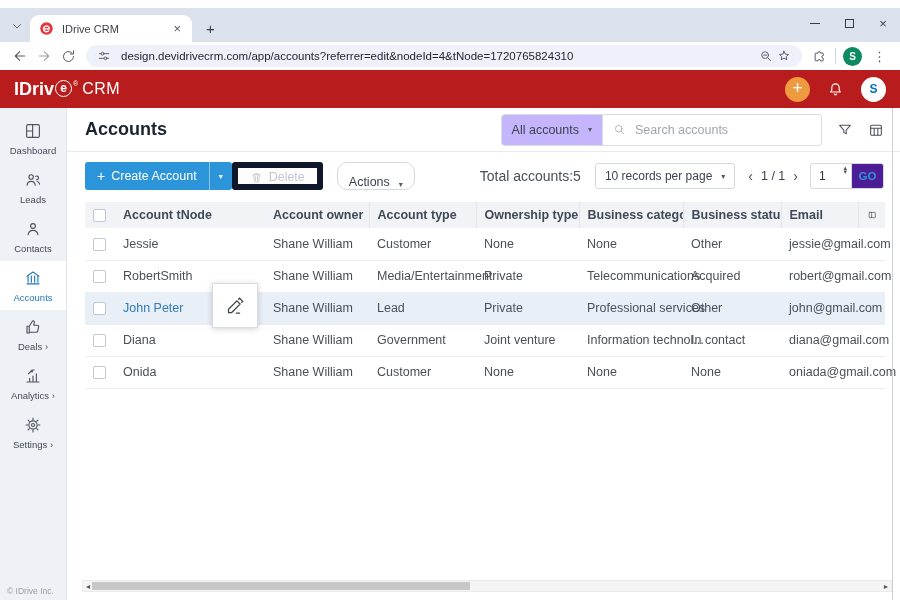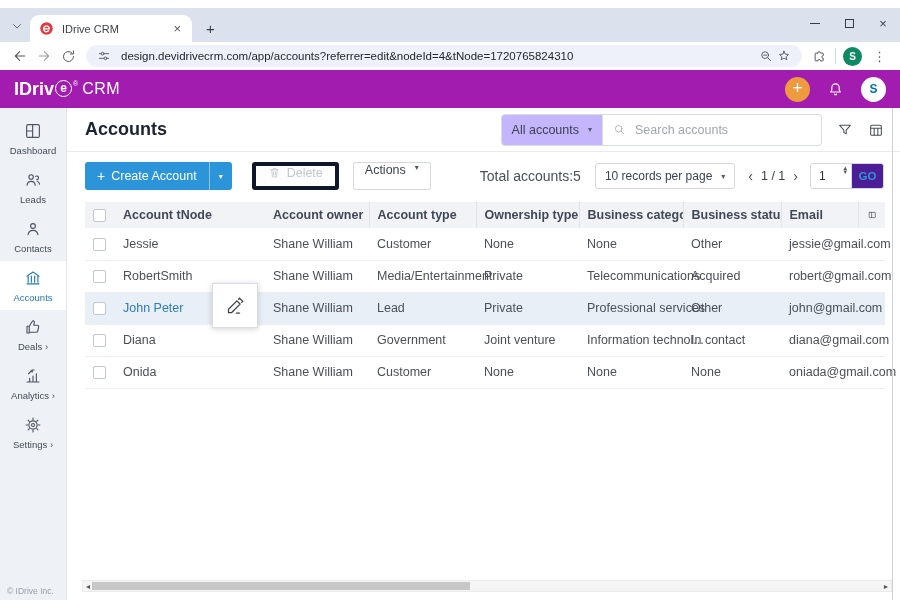--- a/index.html
+++ b/index.html
@@ -24,21 +24,21 @@
   .nav-ic.dim { color:#9aa0a6; }
   .omnibox { flex:1; height:22px; background:#eef1f9; border-radius:11px; margin:0 8px 0 6px; display:flex; align-items:center; padding:0 9px; min-width:0; }
   .omni-url { flex:1; font-size:11.5px; color:#24272c; white-space:nowrap; overflow:hidden; margin:0 8px; }
   .omni-ic { width:18px; height:18px; color:#55595f; display:flex; align-items:center; justify-content:center; cursor:pointer; flex:0 0 auto; }
   .tb-right { display:flex; align-items:center; gap:7px; padding-right:2px; }
   .tb-div { width:1px; height:16px; background:#d4d7dc; }
   .avatar-s { width:19px; height:19px; border-radius:50%; background:#0e8a62; color:#fff; font-size:10px; font-weight:700; display:flex; align-items:center; justify-content:center; cursor:pointer; }
   .kebab { color:#55595f; font-size:13px; cursor:pointer; padding:0 4px; }
 
   
-  .app-header { height:38px; background:#a21caf; display:flex; align-items:center; padding:0 14px; }
+  .app-header { height:38px; background:#b91c1c; display:flex; align-items:center; padding:0 14px; }
   .logo { color:#fff; font-size:18px; font-weight:700; display:flex; align-items:flex-start; }
   .logo-e { display:inline-flex; width:17px; height:17px; border:1.6px solid #fff; border-radius:50%; align-items:center; justify-content:center; font-size:12px; font-weight:700; margin:1px 0 0 1px; }
   .logo-reg { font-size:7px; font-weight:400; margin:1px 1px 0 1px; }
   .logo-crm { font-weight:400; font-size:16px; margin:1px 0 0 3px; letter-spacing:.5px; }
   .header-right { margin-left:auto; display:flex; align-items:center; gap:17px; }
   .plus-btn { width:25px; height:25px; border-radius:50%; background:#ee9a3f; color:#fff; font-size:18px; display:flex; align-items:center; justify-content:center; cursor:pointer; line-height:1; padding-bottom:2px; }
   .bell { color:#fff; display:flex; cursor:pointer; }
   .avatar-app { width:25px; height:25px; border-radius:50%; background:#fff; color:#0071bc; font-size:12px; font-weight:700; display:flex; align-items:center; justify-content:center; cursor:pointer; }
 
   
@@ -64,23 +64,23 @@
   .search-box input { border:none; outline:none; font-size:12.5px; color:#3b4250; width:100%; font-family:"Liberation Sans",sans-serif; background:transparent; }
   .search-box input::placeholder { color:#a0a6af; }
   .head-ic { margin-left:15px; color:#4c545f; display:flex; cursor:pointer; }
 
   .actions-row { height:28px; margin-top:10px; display:flex; align-items:center; padding:0 16px 0 18px; }
   .btn-create { height:28px; background:#2c95da; border-radius:3px; color:#fff; font-size:12.5px; display:flex; align-items:stretch; cursor:pointer; }
   .btn-create .cmain { display:flex; align-items:center; gap:6px; padding:0 12px; }
   .cplus { font-size:14px; line-height:1; }
   .btn-create .csplit { width:23px; border-left:1px solid rgba(255,255,255,.45); display:flex; align-items:center; justify-content:center; }
   .btn-create .csplit .caret { color:#fff; }
-  .btn-delete { height:28px; margin-left:20px; border:4px solid #0f172a; border-radius:3px; background:#fdfdfe; color:#c3c7cf; font-size:12.5px; display:flex; align-items:flex-start; gap:6px; padding:0 12px; cursor:default; }
+  .btn-delete { height:28px; margin-left:0; border:6px solid #0f172a; border-radius:3px; background:#fdfdfe; color:#c3c7cf; font-size:12.5px; display:flex; align-items:flex-end; gap:6px; padding:0 12px; cursor:default; }
   .btn-delete svg { stroke:#c3c7cf; }
-  .btn-actions { height:28px; margin-left:14px; border:1px solid #d5d8de; border-radius:2px; background:#fff; color:#3c434e; font-size:12.5px; display:flex; align-items:flex-start; gap:9px; padding:0 11px; cursor:pointer; }
+  .btn-actions { height:28px; margin-left:14px; border:1px solid #d5d8de; border-radius:10px; background:#fff; color:#3c434e; font-size:12.5px; display:flex; align-items:flex-end; gap:9px; padding:0 11px; cursor:pointer; }
   .list-controls { margin-left:auto; display:flex; align-items:center; }
   .total { font-size:14px; color:#4a5058; }
   .per-page { height:26px; margin-left:14px; border:1px solid #d5d8de; border-radius:3px; display:flex; align-items:center; gap:9px; padding:0 9px; font-size:12px; color:#3c434e; background:#fff; cursor:pointer; }
   .pager { margin-left:13px; display:flex; align-items:center; gap:8px; font-size:12.5px; color:#3c434e; }
   .pg-ch { cursor:pointer; color:#4a5058; font-size:14px; line-height:1; }
   .jump { margin-left:12px; display:flex; align-items:center; }
   .jump-input { width:42px; height:26px; border:1px solid #d5d8de; border-radius:3px 0 0 3px; position:relative; display:flex; align-items:center; background:#fff; }
   .jump-input input { width:24px; border:none; outline:none; font-size:12px; color:#333; padding-left:8px; font-family:"Liberation Sans",sans-serif; background:transparent; }
   .spinner { position:absolute; right:4px; top:2px; display:flex; flex-direction:column; line-height:.6; }
   .spinner span { font-size:7px; color:#555b63; cursor:pointer; }

